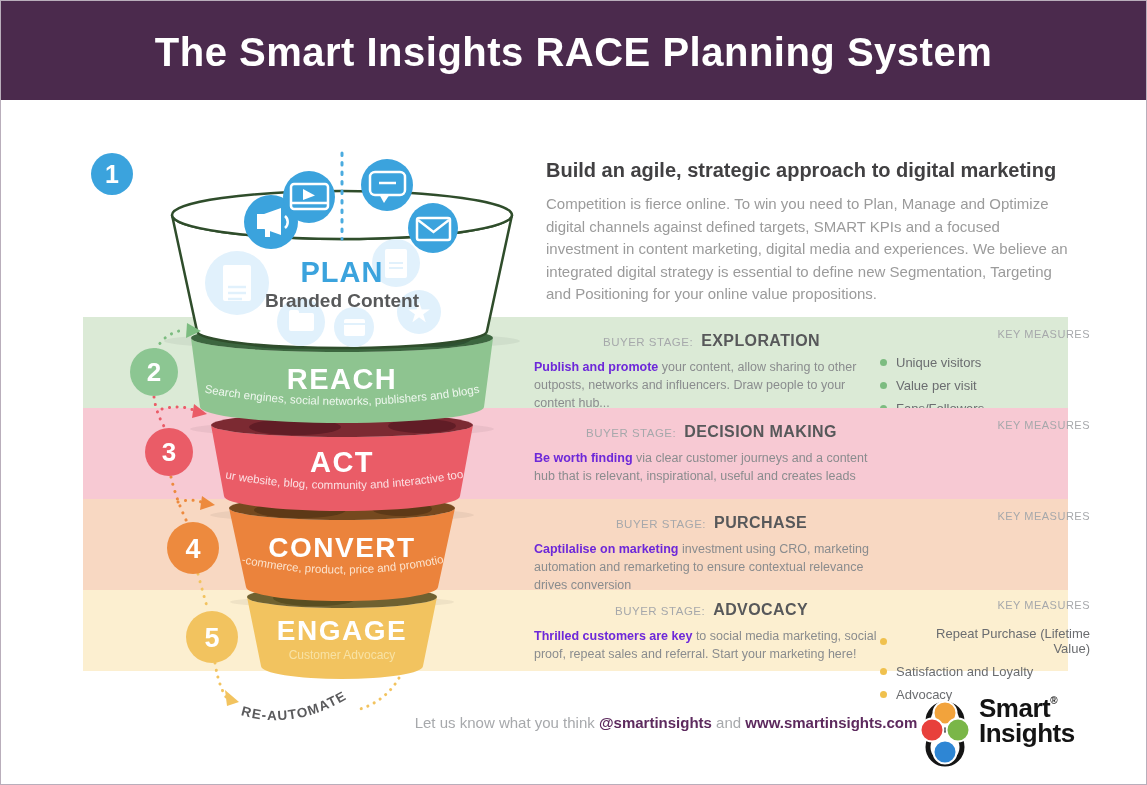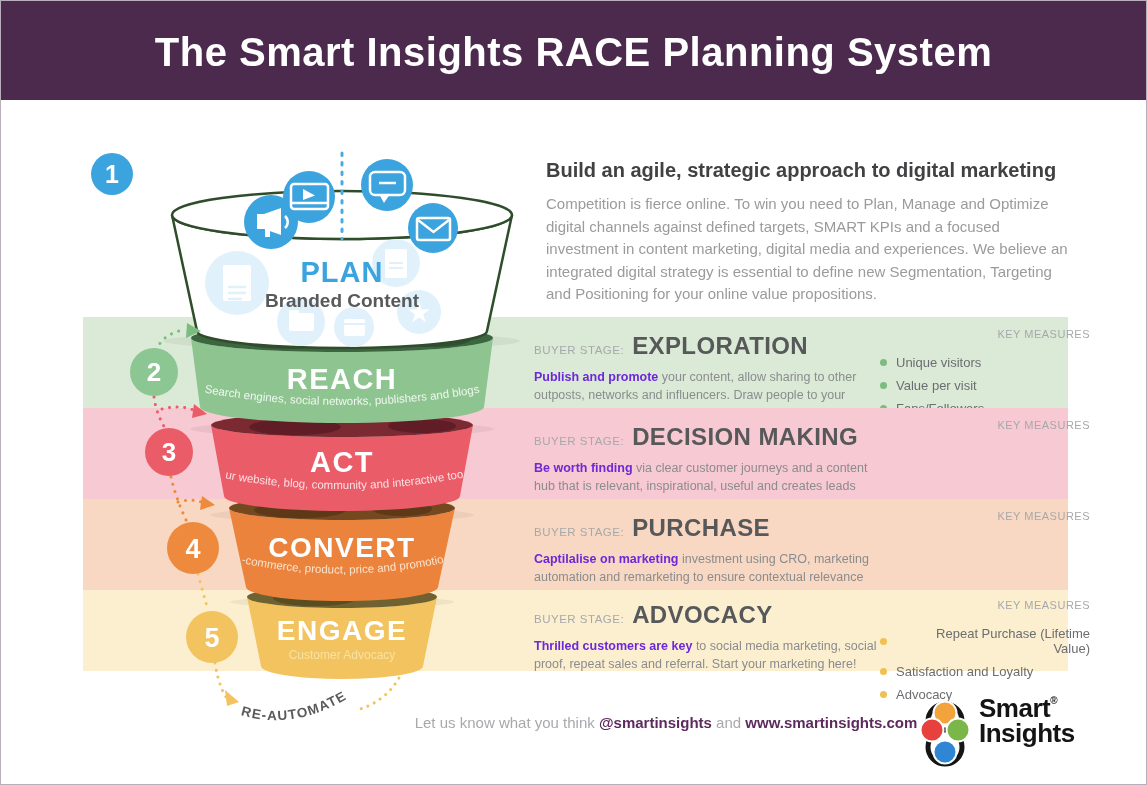--- a/index.html
+++ b/index.html
@@ -21,23 +21,23 @@
   .intro h2 { font-size:20px; color:#414042; font-weight:bold; }
   .intro p { margin-top:11px; font-size:15px; line-height:1.5; color:#9b9b9b; }
   
   .band { position:absolute; left:82px; width:985px; z-index:1; }
   .b0 { top:316px; height:91px; background:#dbead6; }
   .b1 { top:407px; height:91px; background:#f7c9d3; }
   .b2 { top:498px; height:91px; background:#f8d8c2; }
   .b3 { top:589px; height:81px; background:#fcefd0; }
   .stage-col { position:absolute; left:451px; top:15px; width:355px; }
   .b3 .stage-col { top:11px; }
-  .stage-head { display:flex; align-items:baseline; gap:8px; }
+  .stage-head { display:flex; align-items:baseline; gap:8px;justify-content:center; }
   .buyer-label { font-size:11.5px; color:#a6a8ab; letter-spacing:.5px; }
-  .stage-name { font-size:24px; font-weight:bold; color:#57585a; letter-spacing:.4px; }
+  .stage-name { font-size:16px; font-weight:bold; color:#57585a; letter-spacing:.4px; }
   .stage-desc { margin-top:8px; font-size:12.5px; line-height:1.45; color:#8a8c8e; width:348px; }
   .stage-desc strong { color:#6d28d9; }
   .measures-col { position:absolute; left:797px; top:11px; width:210px;text-align:right; }
   .b3 .measures-col { top:9px; }
   .km-label { font-size:11px; color:#a6a8ab; letter-spacing:.5px; }
   .measures-col ul { margin-top:15px; list-style:none; }
   .measures-col li { display:flex; align-items:center; gap:9px; font-size:13px; color:#6b6d70; margin-bottom:8px; }
   .dot { width:7px; height:7px; border-radius:50%; flex:none; }
   .b0 .dot { background:#7cbc80; }
   .b1 .dot { background:#ea5c67; }

